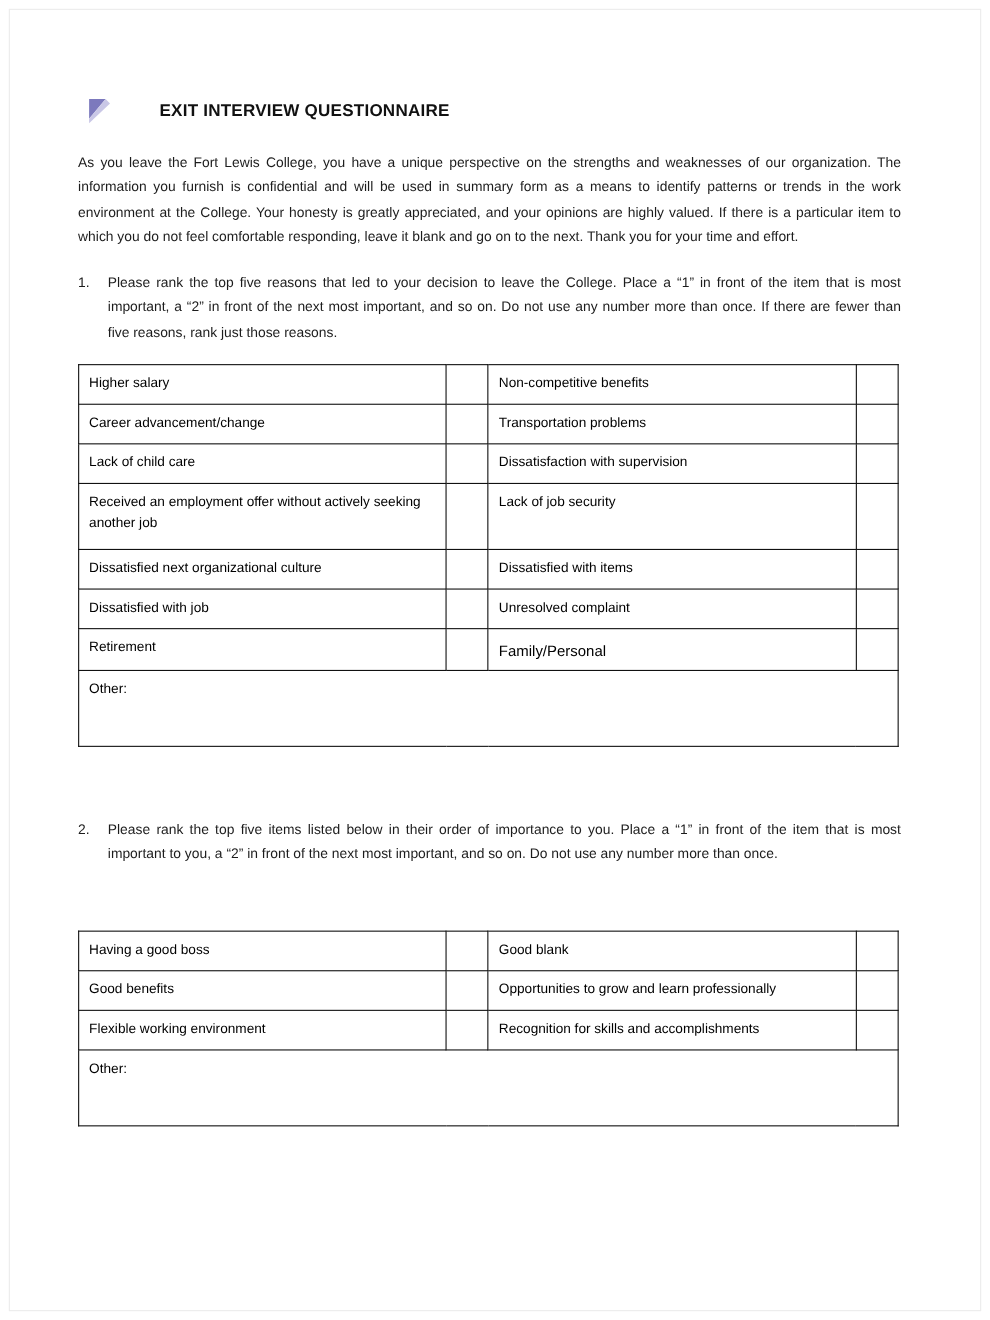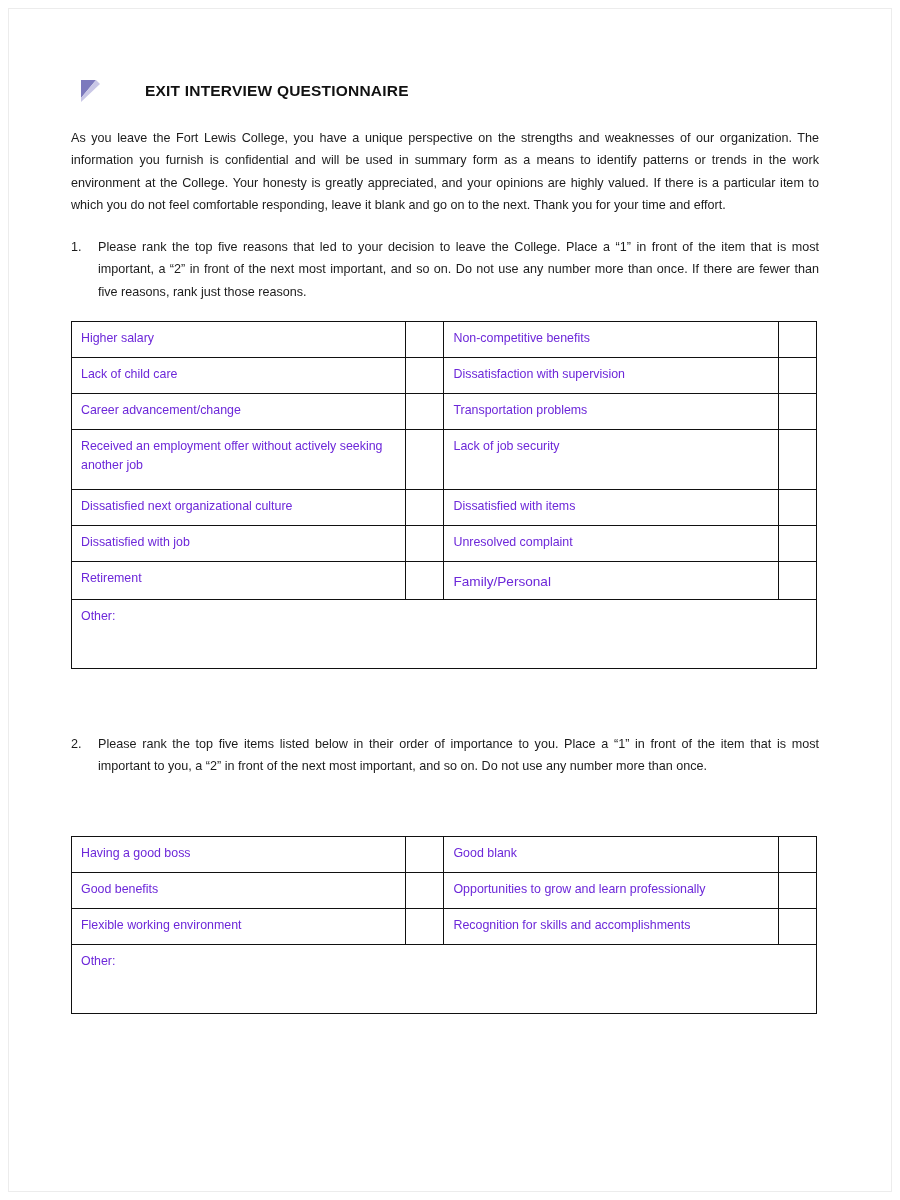--- a/index.html
+++ b/index.html
@@ -21,21 +21,21 @@
     top: 8px;
     width: 884px;
     height: 1184px;
     background: #ffffff;
     border: 1px solid #ececec;
     box-sizing: border-box;
   }
   .page-inner {
     position: absolute;
     left: 62px;
-    top: 62px;
+    top: 72px;
     width: 748px;
   }
 
   
   .doc-header {
     display: flex;
     align-items: center;
     height: 40px;
     margin-bottom: 16px;
   }
@@ -82,21 +82,21 @@
   
   .rank-table {
     border-collapse: collapse;
     width: 746px;
     table-layout: fixed;
     margin-bottom: 6px;
   }
   .rank-table td {
     border: 1px solid #111111;
     font-size: 12.4px;
-    color: #6d28d9;
+    color: #000000;
     padding: 7px 8px 7px 9px;
     vertical-align: top;
     line-height: 1.55;
     height: 21px;
   }
   .col-label  { width: 314px; }
   .col-answer { width: 36px; }
 
   td.cell-tall       { height: 45px; }
   td.cell-other      { height: 54px; padding-top: 7px; }
@@ -137,29 +137,29 @@
           <col class="col-answer">
       </colgroup>
       <tbody>
         <tr>
           <td>Higher salary</td>
           <td></td>
           <td>Non-competitive benefits</td>
           <td></td>
         </tr>
         <tr>
+          <td>Career advancement/change</td>
+          <td></td>
+          <td>Transportation problems</td>
+          <td></td>
+        </tr>
+        <tr>
           <td>Lack of child care</td>
           <td></td>
           <td>Dissatisfaction with supervision</td>
-          <td></td>
-        </tr>
-        <tr>
-          <td>Career advancement/change</td>
-          <td></td>
-          <td>Transportation problems</td>
           <td></td>
         </tr>
         <tr>
           <td class="cell-tall">Received an employment offer without actively seeking another job</td>
           <td class="cell-tall"></td>
           <td class="cell-tall">Lack of job security</td>
           <td class="cell-tall"></td>
         </tr>
         <tr>
           <td>Dissatisfied next organizational culture</td>

